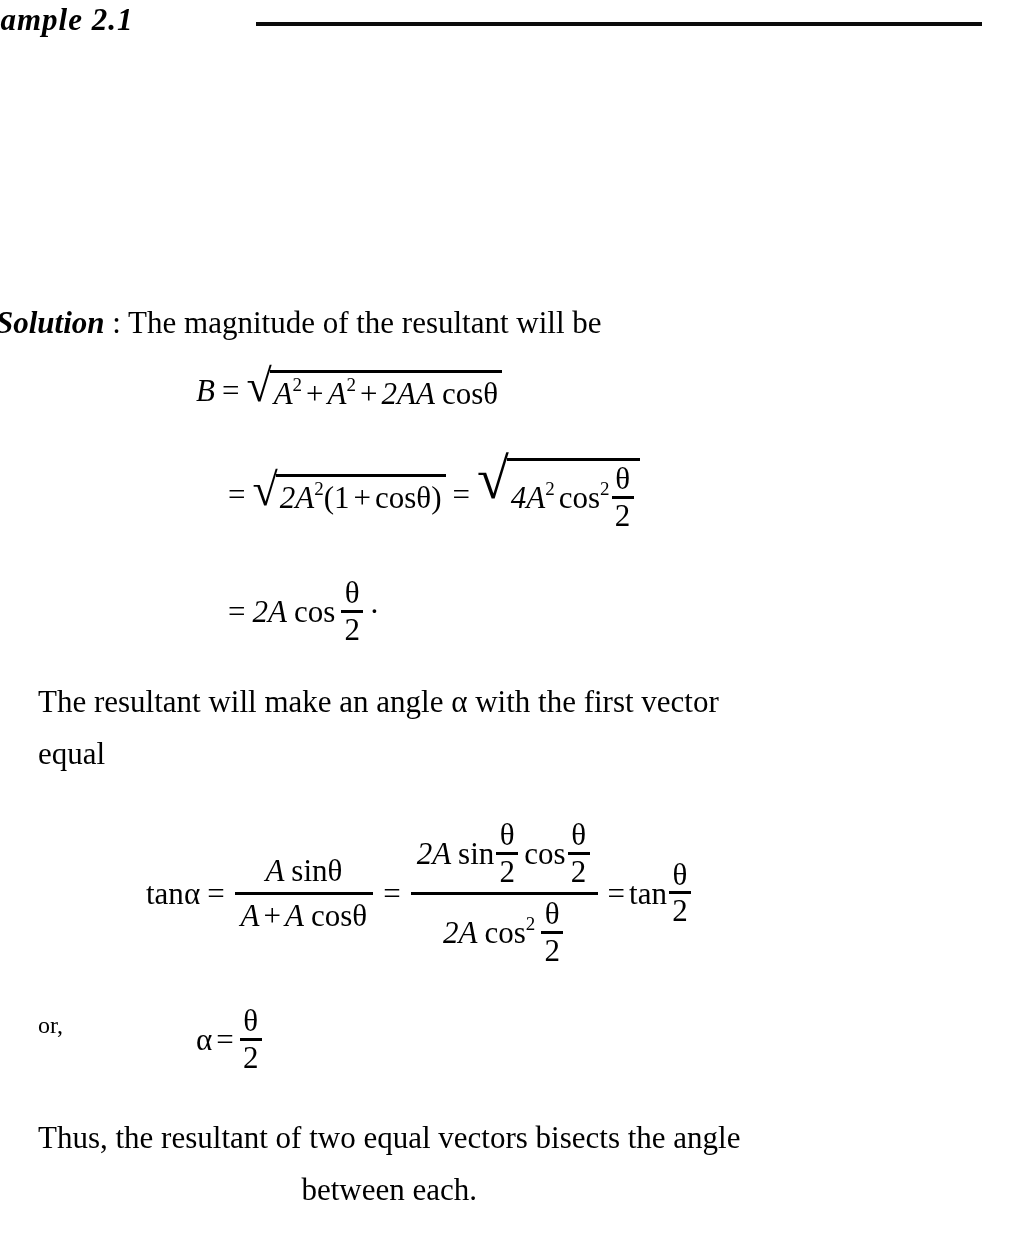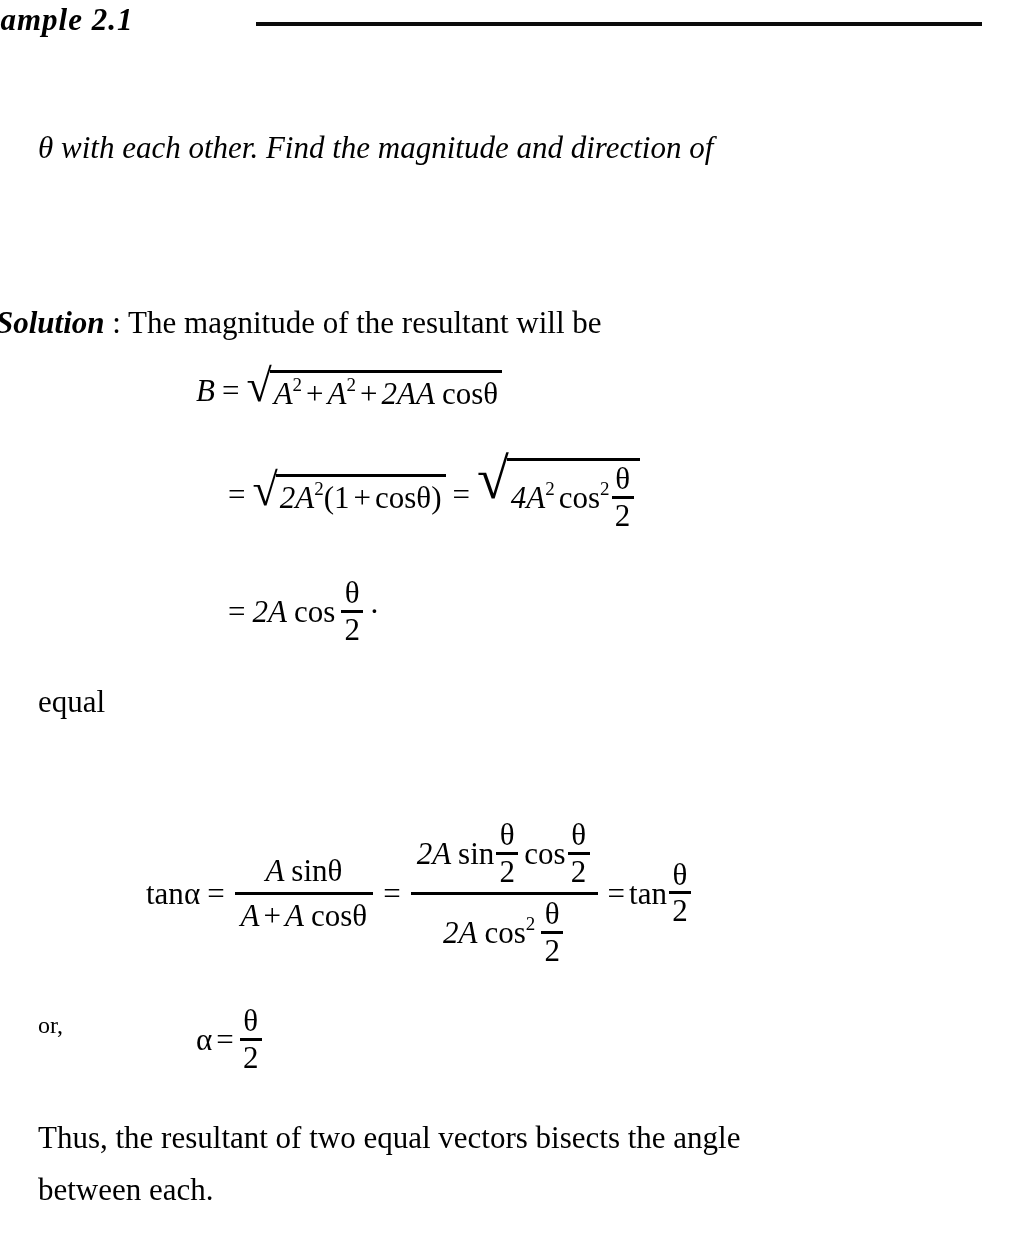--- a/index.html
+++ b/index.html
@@ -70,20 +70,21 @@
   }
   .solution-rest { font-style: normal; }
 
   .alpha-para {
     left: 38px;
     top: 676px;
   }
   .thus-para {
     left: 38px;
     top: 1112px;
+    text-align: center;
   }
 
   
   .math {
     position: absolute;
     font-size: 31px;
     white-space: nowrap;
     display: flex;
     align-items: center;
   }
@@ -182,21 +183,20 @@
 <body>
 
 <div class="page">
 
   <div class="header">
     <div class="header-title">xample 2.1</div>
     <div class="header-rule"></div>
   </div>
 
   <div class="para italic problem">
-    <div>θ with each other. Find the magnitude and direction of</div>
   </div>
 
   <div class="para solution-line">
     <span class="solution-label">Solution</span><span class="solution-rest"> :  The magnitude of the resultant will be</span>
   </div>
 
   <div class="math eq1">
     <span class="mi">B</span>
     <span class="sp"></span>
     <span class="mop">=</span>
@@ -269,20 +269,21 @@
     <span class="frac">
       <span class="num">θ</span>
       <span class="bar"></span>
       <span class="den">2</span>
     </span>
     <span class="sp-s"></span>
     <span class="mop">·</span>
   </div>
 
   <div class="para alpha-para">
+    <div>The resultant will make an angle α with the first vector</div>
     <div>equal</div>
   </div>
 
   <div class="math eq-tan">
     <span class="mop">tan</span>
     <span class="mop">α</span>
     <span class="sp"></span>
     <span class="mop">=</span>
     <span class="sp-s"></span>
 

